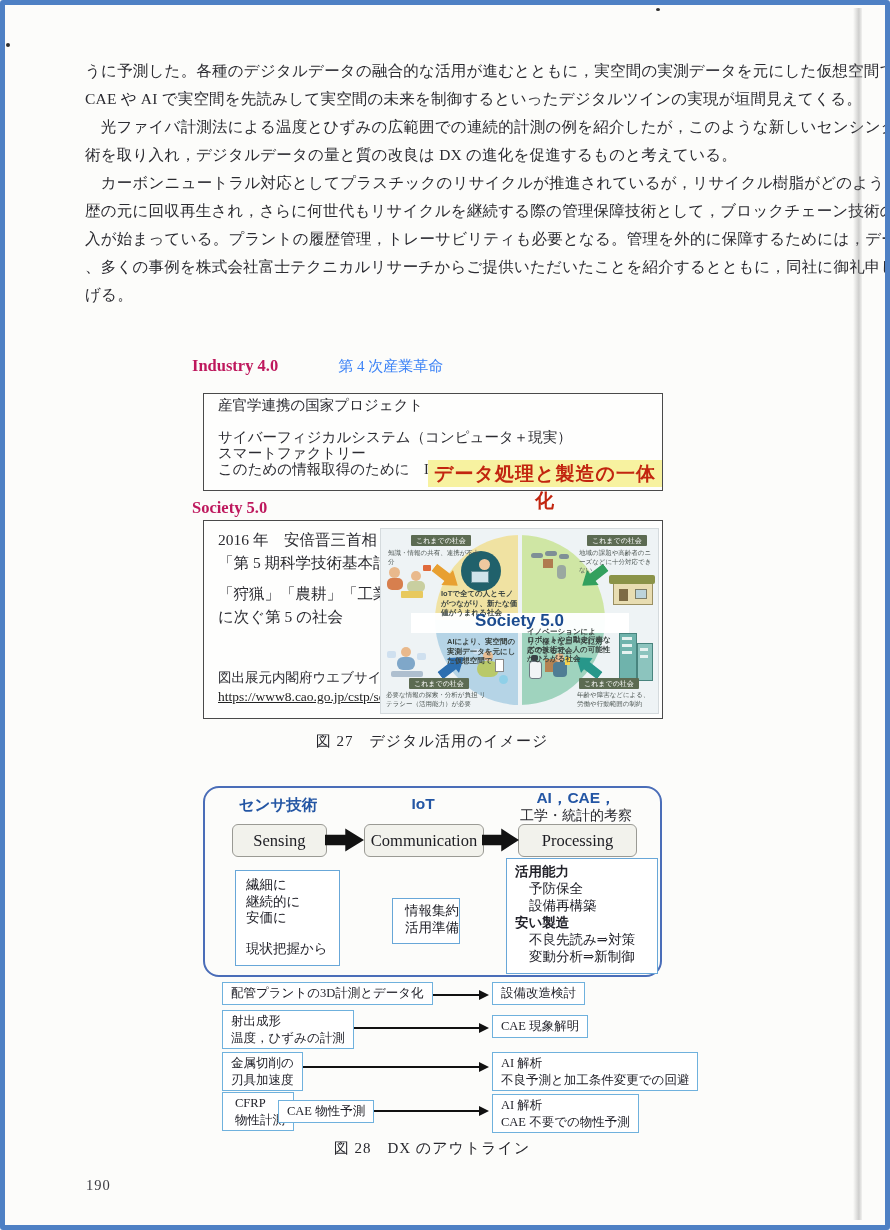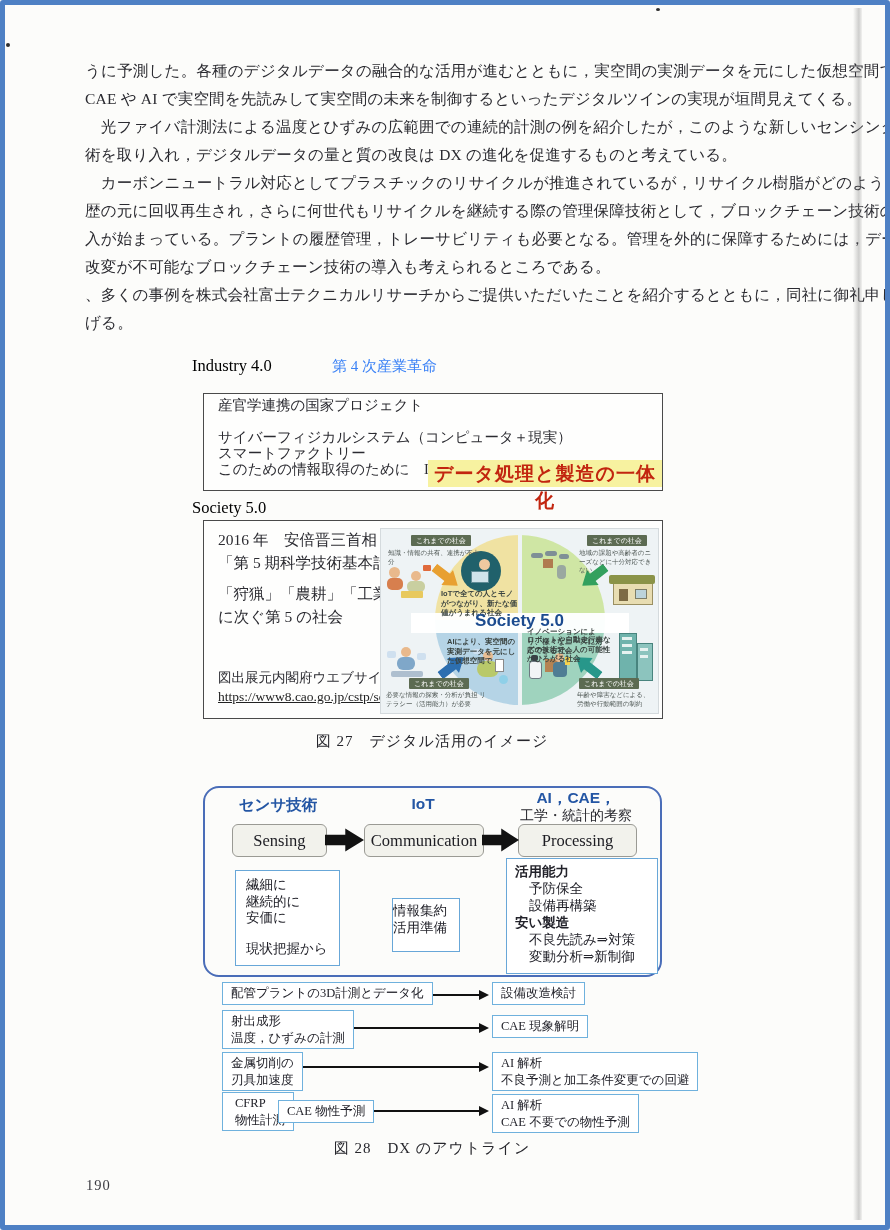--- a/index.html
+++ b/index.html
@@ -11,21 +11,21 @@
   .edge-shadow{position:absolute;left:853px;top:8px;width:9px;height:1212px;z-index:40;
     background:linear-gradient(to right,rgba(0,0,0,0),rgba(120,120,120,.35) 65%,rgba(180,180,180,.15));}
   .artifact-dot{position:absolute;background:#2e2e2e;border-radius:50%;z-index:45;}
 
   
   .bodytext{position:absolute;left:85px;top:57px;width:766px;}
   .bodytext .line{height:28px;line-height:28px;font-size:15.5px;letter-spacing:.2px;white-space:nowrap;}
 
   
   .fig-head{position:absolute;font-size:16.5px;}
-  .head-en{color:#000000;font-weight:400;}
+  .head-en{color:#be185d;font-weight:700;}
   .head-ja{color:#3b82f6;font-size:15px;}
   .obox{position:absolute;border:1.5px solid #4a4a4a;background:rgba(255,255,255,.6);}
   .ind-lines{padding:3px 0 0 14px;font-size:14.5px;line-height:16px;}
   .ind-lines .blank{height:16px;}
   .highlight{position:absolute;left:224px;top:66px;width:234px;height:27px;background:#f7f2a0;
     color:#c2250f;font-weight:bold;font-size:19px;text-align:center;line-height:27px;letter-spacing:1px;}
   .soc-lines{position:absolute;left:14px;top:8px;font-size:15.5px;line-height:22.5px;}
   .soc-lines .blank{height:9px;}
   .src{position:absolute;left:14px;top:147px;font-size:13.5px;line-height:19px;}
   .src a{color:#222;text-decoration:underline;}
@@ -77,21 +77,20 @@
 <div class="artifact-dot" style="left:656px;top:8px;width:4px;height:3px;"></div>
 
 <div class="bodytext">
   <div class="line">うに予測した。各種のデジタルデータの融合的な活用が進むとともに，実空間の実測データを元にした仮想空間で</div>
   <div class="line">CAE や AI で実空間を先読みして実空間の未来を制御するといったデジタルツインの実現が垣間見えてくる。</div>
   <div class="line">　光ファイバ計測法による温度とひずみの広範囲での連続的計測の例を紹介したが，このような新しいセンシング技</div>
   <div class="line">術を取り入れ，デジタルデータの量と質の改良は DX の進化を促進するものと考えている。</div>
   <div class="line">　カーボンニュートラル対応としてプラスチックのリサイクルが推進されているが，リサイクル樹脂がどのような履</div>
   <div class="line">歴の元に回収再生され，さらに何世代もリサイクルを継続する際の管理保障技術として，ブロックチェーン技術の導</div>
   <div class="line">入が始まっている。プラントの履歴管理，トレーサビリティも必要となる。管理を外的に保障するためには，データ</div>
-  <div class="line">改変が不可能なブロックチェーン技術の導入も考えられるところである。</div>
   <div class="line">、多くの事例を株式会社富士テクニカルリサーチからご提供いただいたことを紹介するとともに，同社に御礼申し上</div>
   <div class="line">げる。</div>
 </div>
 
 <div class="fig-head" style="left:192px;top:356px;">
   <span class="head-en">Industry 4.0</span>
   <span class="head-ja" style="padding-left:56px;">第 4 次産業革命</span>
 </div>
 
 <div class="obox" style="left:203px;top:393px;width:458px;height:96px;">
@@ -225,21 +224,21 @@
   <div class="block-arrow" style="left:277px;top:39px;width:37px;height:26px;"></div>
 
   <div class="bluebox" style="left:30px;top:82px;width:93px;height:88px;padding:6px 0 0 10px;">
     <div>繊細に</div>
     <div>継続的に</div>
     <div>安価に</div>
     <div class="blank"></div>
     <div>現状把握から</div>
   </div>
 
-  <div class="bluebox" style="left:187px;top:110px;width:66px;height:40px;padding:4px 0 8px 0;text-align:left;">
+  <div class="bluebox" style="left:187px;top:110px;width:66px;height:40px;padding:4px 0 0 0;text-align:right;">
     <div>情報集約</div>
     <div>活用準備</div>
   </div>
 
   <div class="bluebox proc" style="left:301px;top:70px;width:142px;height:110px;padding:4px 0 0 8px;line-height:17px;">
     <div class="b">活用能力</div>
     <div class="i">予防保全</div>
     <div class="i">設備再構築</div>
     <div class="b">安い製造</div>
     <div class="i">不良先読み⇒対策</div>

